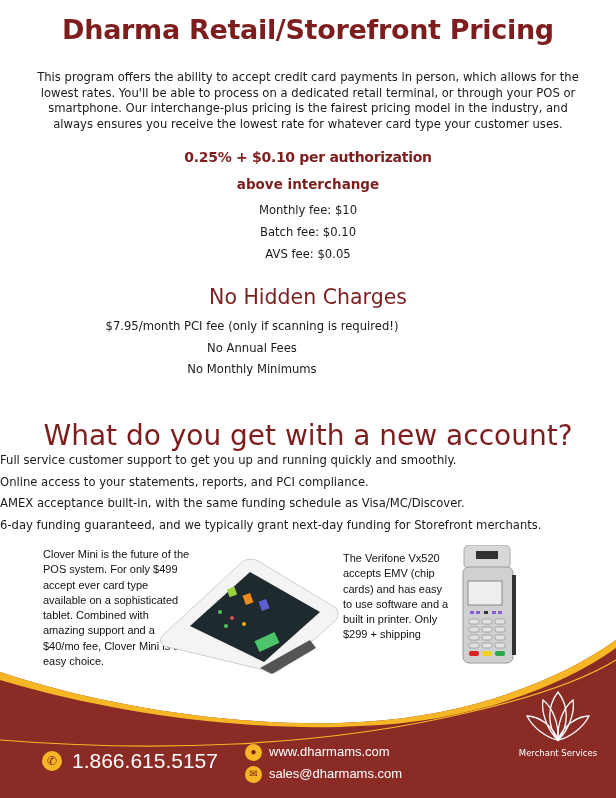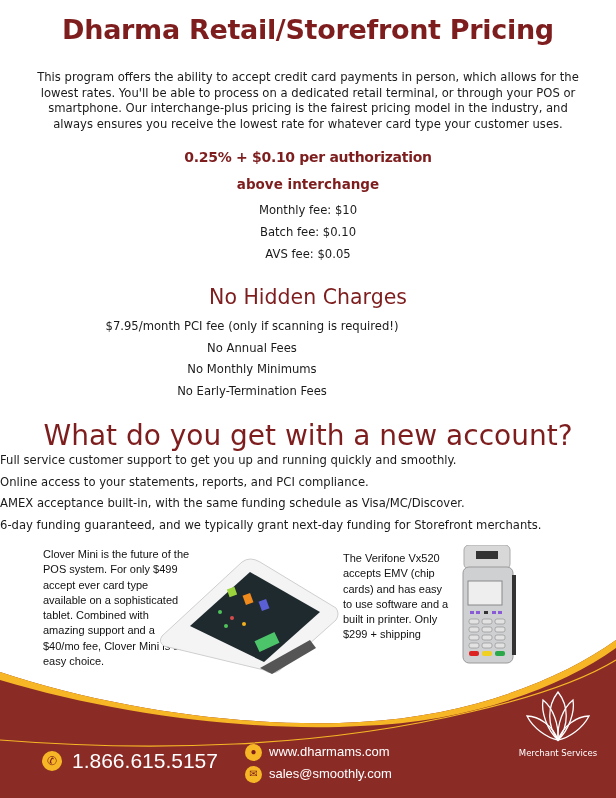--- a/index.html
+++ b/index.html
@@ -52,21 +52,20 @@
   <div>Monthly fee: $10</div>
   <div>Batch fee: $0.10</div>
   <div>AVS fee: $0.05</div>
 </div>
 
 <div class="h2 hidden">No Hidden Charges</div>
 <div class="hidden-list">
   <div>$7.95/month PCI fee (only if scanning is required!)</div>
   <div>No Annual Fees</div>
   <div>No Monthly Minimums</div>
-  <div>No Early-Termination Fees</div>
 </div>
 
 <div class="h2 account">What do you get with a new account?</div>
 <div class="account-list">
   <div>Full service customer support to get you up and running quickly and smoothly.</div>
   <div>Online access to your statements, reports, and PCI compliance.</div>
   <div>AMEX acceptance built-in, with the same funding schedule as Visa/MC/Discover.</div>
   <div>6-day funding guaranteed, and we typically grant next-day funding for Storefront merchants.</div>
 </div>
 
@@ -126,21 +125,21 @@
   <span class="circ">✆</span>
   <span class="phone-num">1.866.615.5157</span>
 </div>
 <div class="contact web">
   <div class="row">
     <span class="circ sm">●</span>
     <span class="t">www.dharmams.com</span>
   </div>
   <div class="row">
     <span class="circ sm">✉</span>
-    <span class="t">sales@smoothly.com</span>
+    <span class="t">sales@dharmams.com</span>
   </div>
 </div>
 
 <div class="logo">
   <svg width="70" height="56" viewBox="0 0 70 56">
     <g fill="none" stroke="#ffffff" stroke-width="1.3">
       <path d="M35,4 C24,18 24,38 35,52 C46,38 46,18 35,4 Z"></path>
       <path d="M35,52 C24,42 18,24 20,12 C30,20 36,36 35,52 Z"></path>
       <path d="M35,52 C46,42 52,24 50,12 C40,20 34,36 35,52 Z"></path>
       <path d="M35,52 C24,50 10,40 4,28 C16,28 30,38 35,52 Z"></path>

